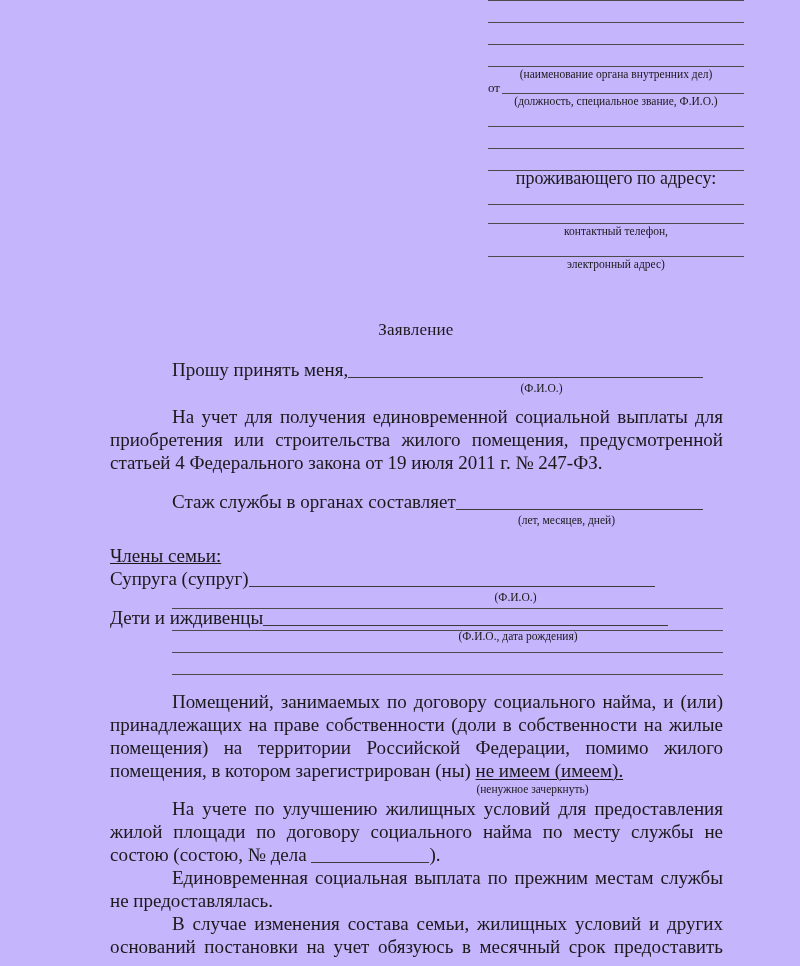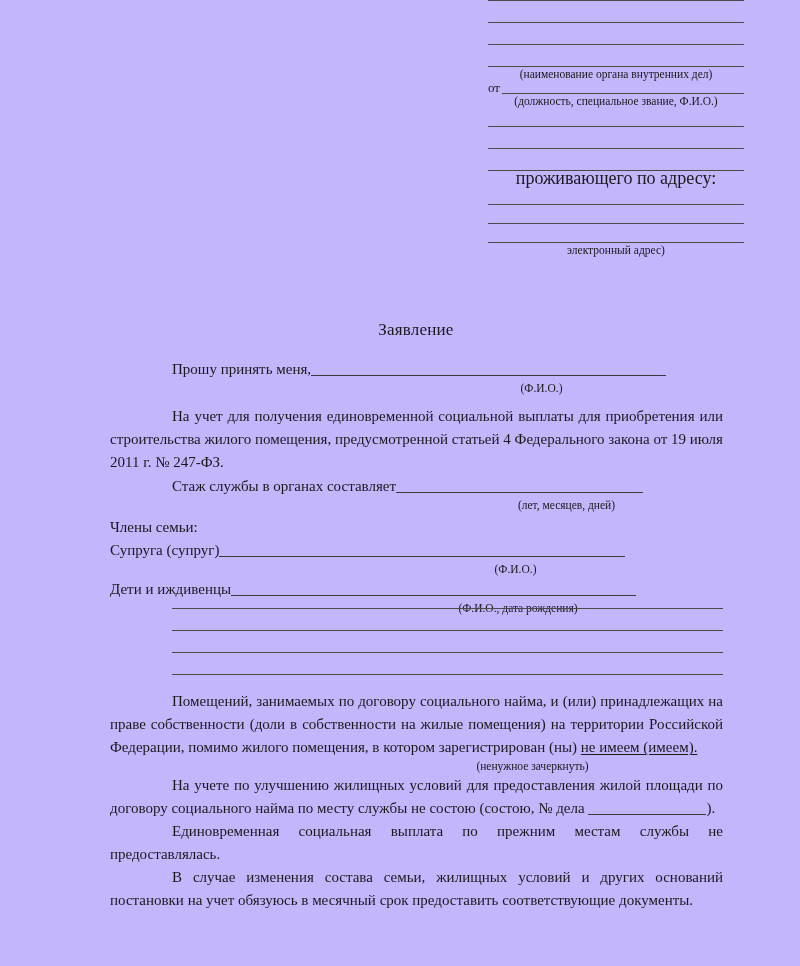--- a/index.html
+++ b/index.html
@@ -81,21 +81,21 @@
 
   
   .body-block {
     position: absolute;
     left: 110px;
     top: 358px;
     width: 613px;
   }
   p.par {
     margin: 0;
-    font-size: 15px;
+    font-size: 19px;
     line-height: 23px;
     text-align: justify;
     text-indent: 62px;
     text-justify: inter-word;
   }
   p.par.noindent { text-indent: 0; }
   p.par.last-line-normal { text-align-last: left; }
 
   .inline-rule {
     display: inline-block;
@@ -160,41 +160,42 @@
     <div class="rule-gap"></div>
     <div class="rule"></div>
 
     <div class="resid-label">проживающего по адресу:</div>
 
     <div class="rule-gap-sm"></div>
     <div class="rule"></div>
 
     <div class="rule-gap-sm"></div>
     <div class="rule"></div>
+    <div class="caption">контактный телефон,</div>
 
     <div class="rule-gap-sm"></div>
     <div class="rule"></div>
     <div class="caption">электронный адрес)</div>
   </div>
 
   <div class="doc-title">
     <span>Заявление</span>
   </div>
 
   <div class="body-block">
 
     <p class="par"><span>Прошу принять меня,</span><span class="inline-rule" style="width:355px;"></span></p>
     <p class="cap-under" style="margin-left:250px;">(Ф.И.О.)</p>
 
     <p class="par" style="margin-top:10px;">На учет для получения единовременной социальной выплаты для приобретения или строительства жилого помещения, предусмотренной статьей 4 Федерального закона от 19 июля 2011 г. № 247-ФЗ.</p>
 
-    <p class="par" style="margin-top:1px;"><span>Стаж службы в органах составляет</span><span class="inline-rule" style="width:247px;"></span></p>
+    <p class="par" style="margin-top:16px;"><span>Стаж службы в органах составляет</span><span class="inline-rule" style="width:247px;"></span></p>
     <p class="cap-under" style="margin-left:300px;">(лет, месяцев, дней)</p>
 
-    <p class="par noindent" style="margin-top:4px;">Члены семьи:</p>
+    <p class="par noindent" style="margin-top:17px;text-decoration:underline;">Члены семьи:</p>
 
     <p class="par noindent"><span>Супруга (супруг)</span><span class="inline-rule" style="width:406px;"></span></p>
     <p class="cap-under" style="margin-left:198px;">(Ф.И.О.)</p>
 
     <p class="par noindent" style="margin-top:2px;"><span>Дети и иждивенцы</span><span class="inline-rule" style="width:405px;"></span></p>
     <p class="cap-under" style="margin-left:203px;">(Ф.И.О., дата рождения)</p>
   </div>
 
   <div class="blank-lines">
     <div class="rule"></div>

